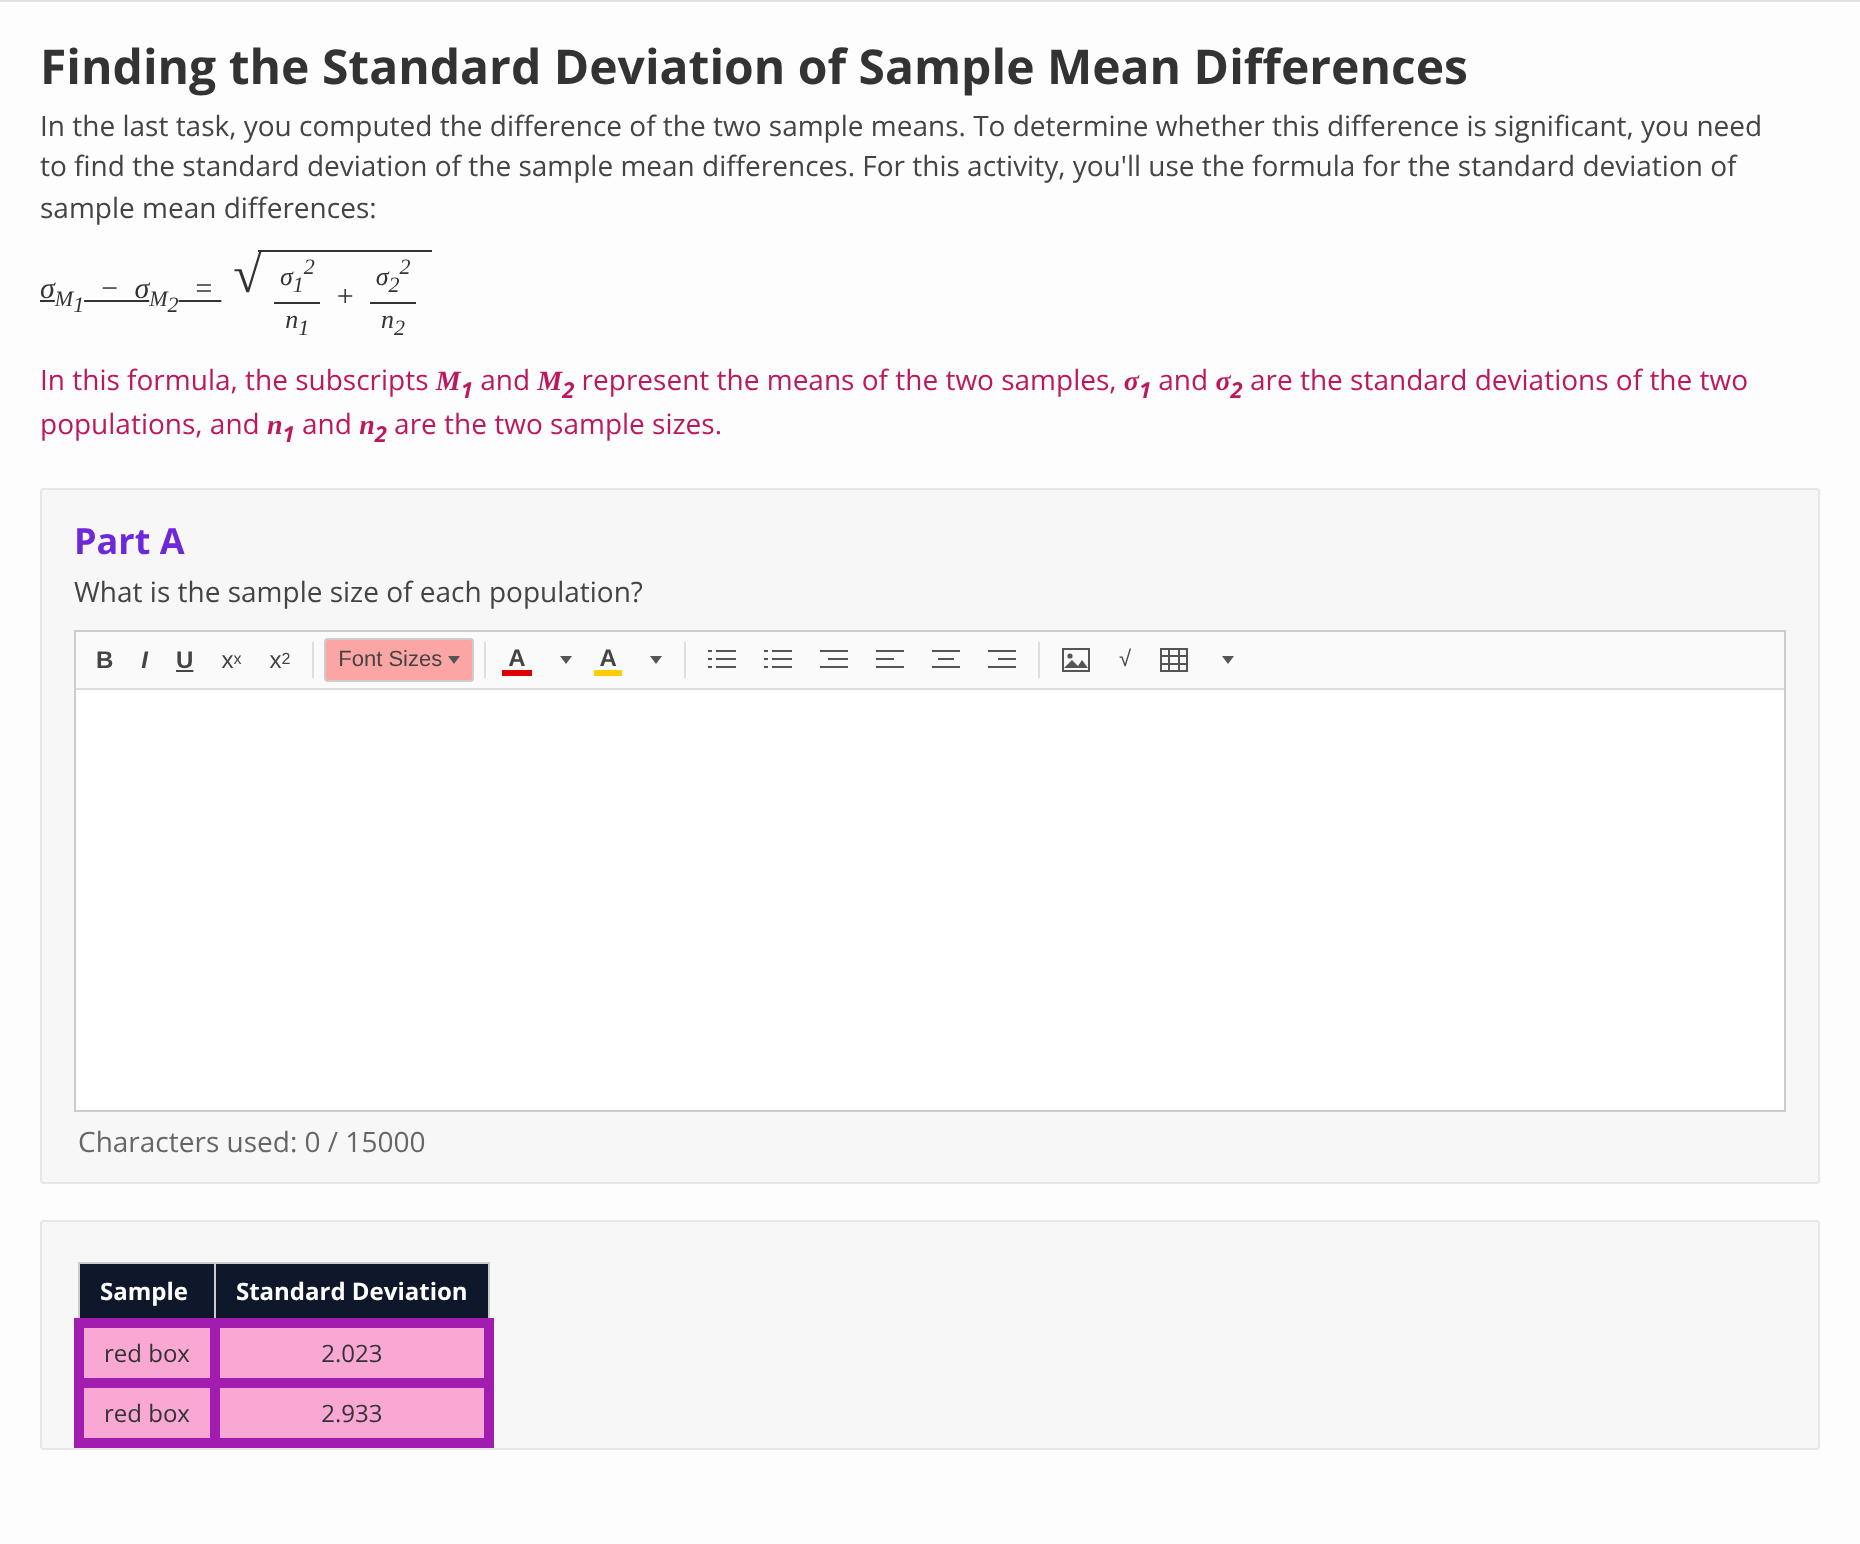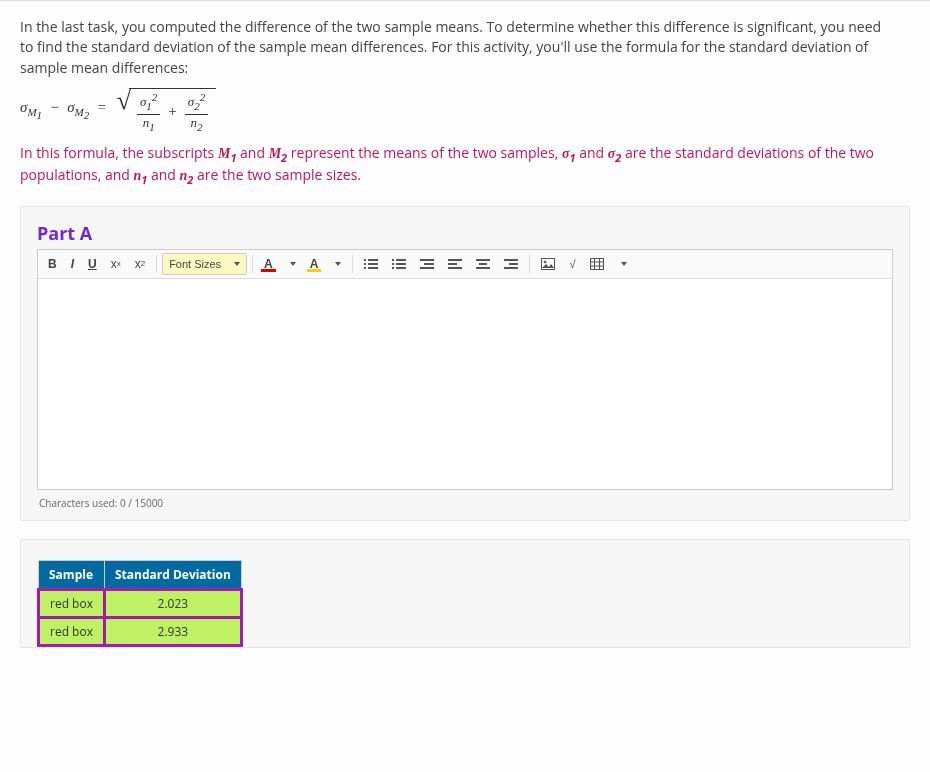--- a/index.html
+++ b/index.html
@@ -27,21 +27,21 @@
     color: #444;
   }
   .formula {
     font-family: Georgia, "Times New Roman", serif;
     font-style: italic;
     font-size: 15px;
     margin: 8px 0 10px 0;
     display: flex;
     align-items: center;
   }
-  .formula .lhs { margin-right: 6px; }
+  .formula .lhs { margin-right: 6px; text-decoration: underline; }
   .formula .sub { font-size: 11px; vertical-align: sub; font-style: italic;}
   .formula .sup { font-size: 11px; vertical-align: super; font-style: italic;}
   .sqrt {
     display: inline-flex;
     align-items: flex-start;
   }
   .sqrt .radical { font-size: 26px; line-height: 26px; margin-right: -2px; font-style: normal;}
   .sqrt .under {
     border-top: 1.2px solid #333;
     padding: 2px 4px 0 4px;
@@ -114,26 +114,26 @@
   }
   .toolbar .b { font-weight: 700; }
   .toolbar .i { font-style: italic; font-weight: 700; }
   .toolbar .u { text-decoration: underline; font-weight: 700;}
   .toolbar .xsup { font-family: Arial; }
   .toolbar .xsup sup { font-size: 8px; }
   .toolbar .xsub { font-family: Arial; }
   .toolbar .xsub sub { font-size: 8px; }
   .toolbar .fontsize {
     border: 1px solid #ccc;
-    background: #fef9c3;
+    background: #fca5a5;
     padding: 2px 6px;
     font-size: 11px;
     display: inline-flex;
     align-items: center;
-    gap: 10px;
+    gap: 0;
   }
   .toolbar .caret {
     width: 0; height: 0;
     border-left: 3px solid transparent;
     border-right: 3px solid transparent;
     border-top: 4px solid #555;
     display: inline-block;
     margin-left: 3px;
   }
   .toolbar .colorA {
@@ -155,48 +155,49 @@
   }
   .listicon span, .aligni span {
     position: absolute;
     height: 1.5px; background: #555;
   }
   .editor-body {
     min-height: 210px;
     background: #fff;
   }
   .char-count {
-    font-size: 10px;
+    font-size: 14px;
     color: #666;
     margin: 6px 2px 0 2px;
   }
   table.data {
     border-collapse: collapse;
     margin-top: 6px;
     font-size: 12px;
   }
   table.data th {
-    background: #0369a1;
+    background: #0f172a;
     color: #fff;
     font-weight: 700;
     padding: 5px 10px;
     border: 1px solid #ccc;
     text-align: left;
   }
   table.data td {
-    border: 3px solid #a21caf;
+    border: 5px solid #a21caf;
     padding: 4px 10px;
-    background: #bef264;
+    background: #f9a8d4;
   }
   table.data td.num { text-align: center; }
 </style>
 </head>
 <body>
 
 <div class="page">
+  <h1 class="main-title">Finding the Standard Deviation of Sample Mean Differences</h1>
   <p class="intro">In the last task, you computed the difference of the two sample means. To determine whether this difference is significant, you need to find the standard deviation of the sample mean differences. For this activity, you'll use the formula for the standard deviation of sample mean differences:</p>
 
   <div class="formula">
     <span class="lhs">σ<span class="sub">M<span class="sub">1</span></span> &nbsp;−&nbsp; σ<span class="sub">M<span class="sub">2</span></span> &nbsp;=&nbsp;</span>
     <span class="sqrt">
       <span class="radical">√</span>
       <span class="under">
         <span class="frac">
           <span class="num">σ<span class="sub">1</span><span class="sup">2</span></span>
           <span class="den">n<span class="sub">1</span></span>
@@ -209,20 +210,21 @@
       </span>
     </span>
   </div>
 
   <p class="explain">
     <span>In this formula, the subscripts </span><span class="mi">M</span><span class="msub">1</span><span> and </span><span class="mi">M</span><span class="msub">2</span><span> represent the means of the two samples, </span><span class="mi">σ</span><span class="msub">1</span><span> and </span><span class="mi">σ</span><span class="msub">2</span><span> are the standard deviations of the two populations, and </span><span class="mi">n</span><span class="msub">1</span><span> and </span><span class="mi">n</span><span class="msub">2</span><span> are the two sample sizes.</span>
   </p>
 
   <div class="part-box">
     <div class="part-title">Part A</div>
+    <p class="part-prompt">What is the sample size of each population?</p>
 
     <div class="editor">
       <div class="toolbar">
         <span class="btn b">B</span>
         <span class="btn i">I</span>
         <span class="btn u">U</span>
         <span class="btn xsup">
             <span>x</span>
             <sup>x</sup>
           </span>

